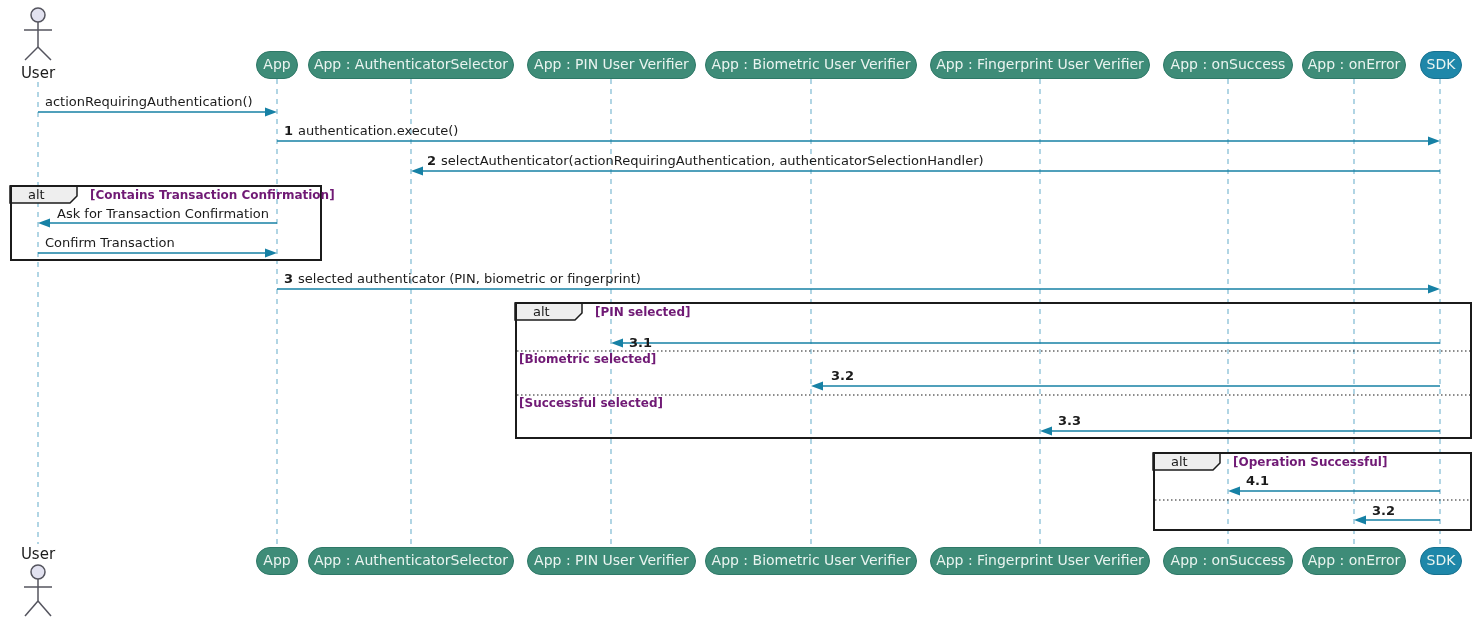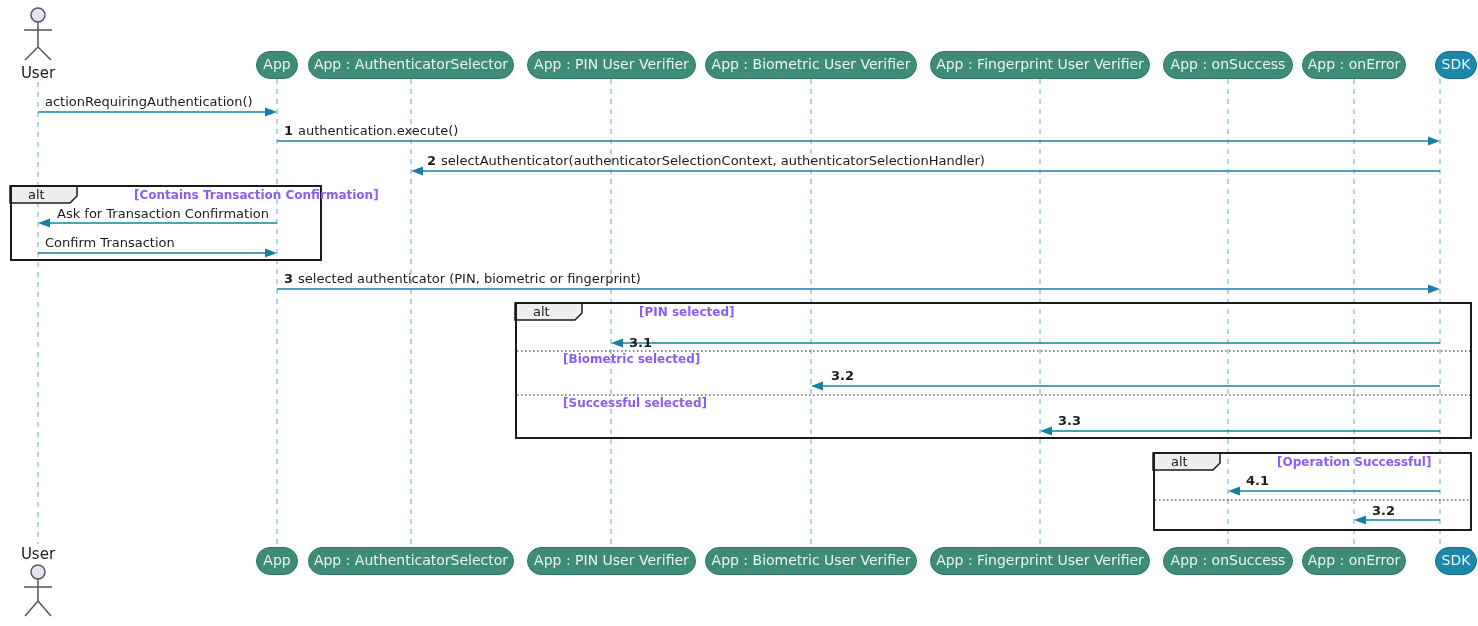--- a/index.html
+++ b/index.html
@@ -7,29 +7,29 @@
     position:relative;width:1478px;height:626px;background:#ffffff;overflow:hidden;
     font-family:"DejaVu Sans","Liberation Sans",sans-serif;color:#1b1b1b;
   }
   .layer{position:absolute;left:0;top:0;width:1478px;height:626px;}
   .participant{
     position:absolute;box-sizing:border-box;height:28px;
     background:#3E8C78;border:1.5px solid #2E7867;border-radius:14px;
     color:#EAF4F0;font-size:14px;line-height:25px;text-align:center;
     white-space:nowrap;overflow:hidden;
   }
-  .participant.sdk{background:#1E87A9;border-color:#17718F;margin-left:15px;}
+  .participant.sdk{background:#1E87A9;border-color:#17718F;}
   .actor-label{
     position:absolute;width:60px;text-align:center;font-size:15px;color:#1b1b1b;
   }
   .msg{position:absolute;font-size:13px;color:#1b1b1b;white-space:nowrap;}
   .msg .num{font-weight:bold;margin-right:5px;}
   .frag{position:absolute;box-sizing:border-box;border:2px solid #1b1b1b;background:transparent;}
   .frag-kw{position:absolute;font-size:13px;font-weight:normal;color:#1b1b1b;white-space:nowrap;}
-  .frag-cond{position:absolute;font-size:12px;font-weight:bold;color:#8b5cf6;white-space:nowrap;margin-left:44px;}
+  .frag-cond{position:absolute;font-size:12px;font-weight:bold;color:#701a75;white-space:nowrap;}
 </style>
 </head>
 <body>
 
 <div class="canvas">
 
   <svg class="layer">
 
     <g stroke="#7DBAD2" stroke-width="1.2" stroke-dasharray="5,5">
       <line x1="38" y1="82" x2="38" y2="544"></line>
@@ -150,21 +150,21 @@
   <div class="participant" style="left:308px;top:547px;width:206px">App : AuthenticatorSelector</div>
   <div class="participant" style="left:527px;top:547px;width:169px">App : PIN User Verifier</div>
   <div class="participant" style="left:705px;top:547px;width:212px">App : Biometric User Verifier</div>
   <div class="participant" style="left:930px;top:547px;width:220px">App : Fingerprint User Verifier</div>
   <div class="participant" style="left:1163px;top:547px;width:130px">App : onSuccess</div>
   <div class="participant" style="left:1302px;top:547px;width:104px">App : onError</div>
   <div class="participant sdk" style="left:1420px;top:547px;width:42px">SDK</div>
 
   <div class="msg" style="left:45px;top:94px"><span>actionRequiringAuthentication()</span></div>
   <div class="msg" style="left:284px;top:123px"><span class="num">1</span><span>authentication.execute()</span></div>
-  <div class="msg" style="left:427px;top:153px"><span class="num">2</span><span>selectAuthenticator(authenticatorSelectionContext, authenticatorSelectionHandler)</span></div>
+  <div class="msg" style="left:427px;top:153px"><span class="num">2</span><span>selectAuthenticator(actionRequiringAuthentication, authenticatorSelectionHandler)</span></div>
   <div class="msg" style="left:57px;top:206px"><span>Ask for Transaction Confirmation</span></div>
   <div class="msg" style="left:45px;top:235px"><span>Confirm Transaction</span></div>
   <div class="msg" style="left:284px;top:271px"><span class="num">3</span><span>selected authenticator (PIN, biometric or fingerprint)</span></div>
   <div class="msg" style="left:629px;top:335px"><span class="num">3.1</span></div>
   <div class="msg" style="left:831px;top:368px"><span class="num">3.2</span></div>
   <div class="msg" style="left:1058px;top:413px"><span class="num">3.3</span></div>
   <div class="msg" style="left:1246px;top:473px"><span class="num">4.1</span></div>
   <div class="msg" style="left:1372px;top:503px"><span class="num">3.2</span></div>
 
 </div>

